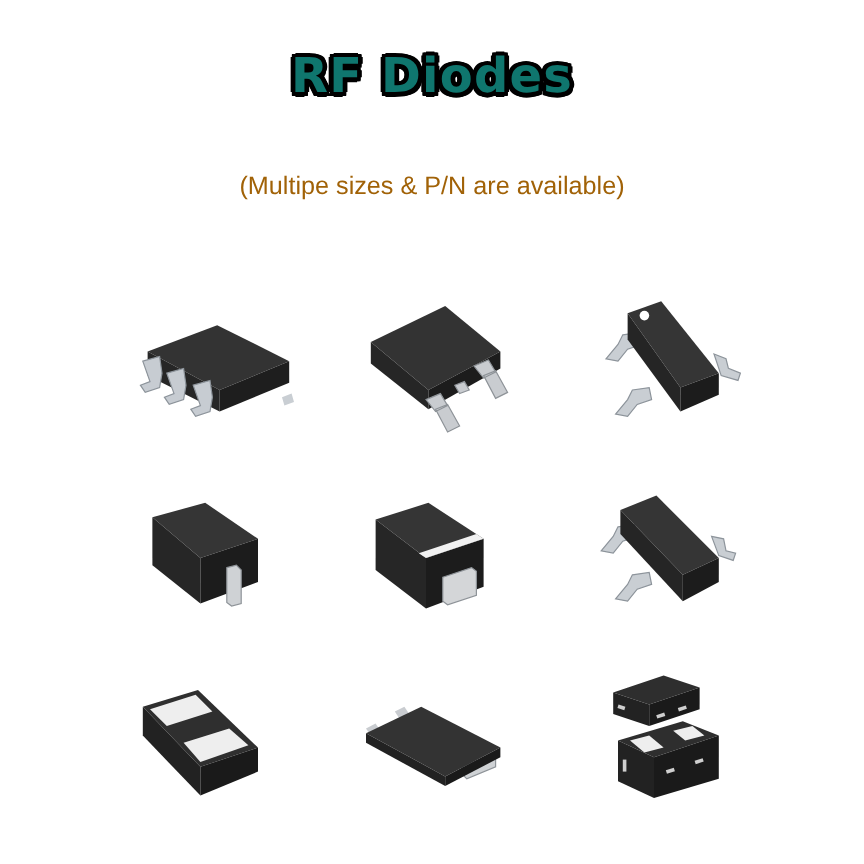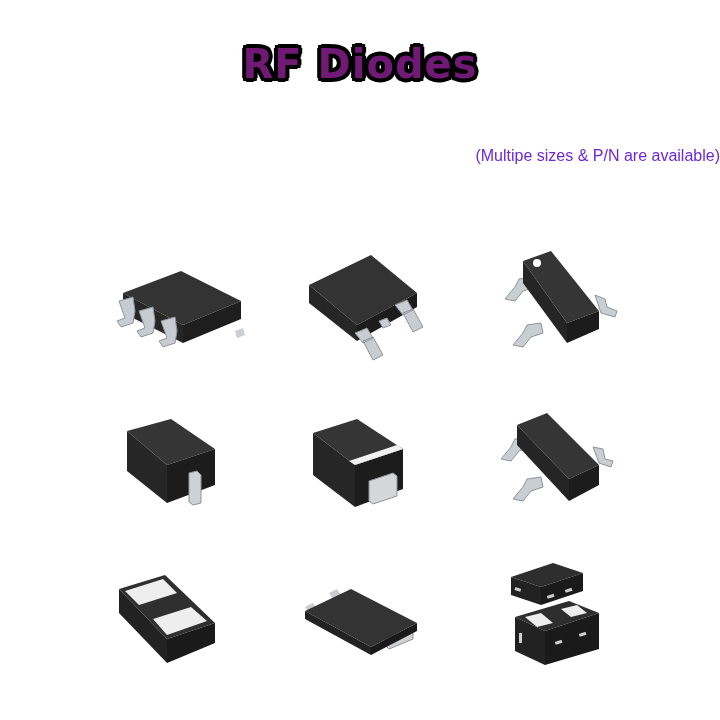--- a/index.html
+++ b/index.html
@@ -17,40 +17,40 @@
     .title {
       position: absolute;
       left: 0;
       top: 36px;
       width: 720px;
       text-align: center;
       font-family: "DejaVu Sans", sans-serif;
       font-weight: bold;
       font-size: 40px;
       line-height: 56px;
-      color: #701a75;
+      color: #0f766e;
       letter-spacing: 1px;
       -webkit-text-stroke: 0px;
       text-shadow:
         -3px -3px 0 #000, 3px -3px 0 #000, -3px 3px 0 #000, 3px 3px 0 #000,
         0 -3px 0 #000, 0 3px 0 #000, -3px 0 0 #000, 3px 0 0 #000,
         -2px -3px 0 #000, 2px -3px 0 #000, -2px 3px 0 #000, 2px 3px 0 #000,
         -3px -2px 0 #000, 3px -2px 0 #000, -3px 2px 0 #000, 3px 2px 0 #000,
         -4px 0 0 #000, 4px 0 0 #000, 0 -4px 0 #000, 0 4px 0 #000;
     }
     .subtitle {
       position: absolute;
       left: 0;
       top: 142px;
       width: 720px;
-      text-align: right;
+      text-align: center;
       font-family: "Liberation Sans", sans-serif;
-      font-size: 16px;
+      font-size: 21px;
       line-height: 28px;
-      color: #6d28d9;
+      color: #a16207;
     }
     .grid {
       position: absolute;
       left: 95px;
       top: 225px;
       width: 540px;
       height: 490px;
     }
     .cell {
       position: absolute;

